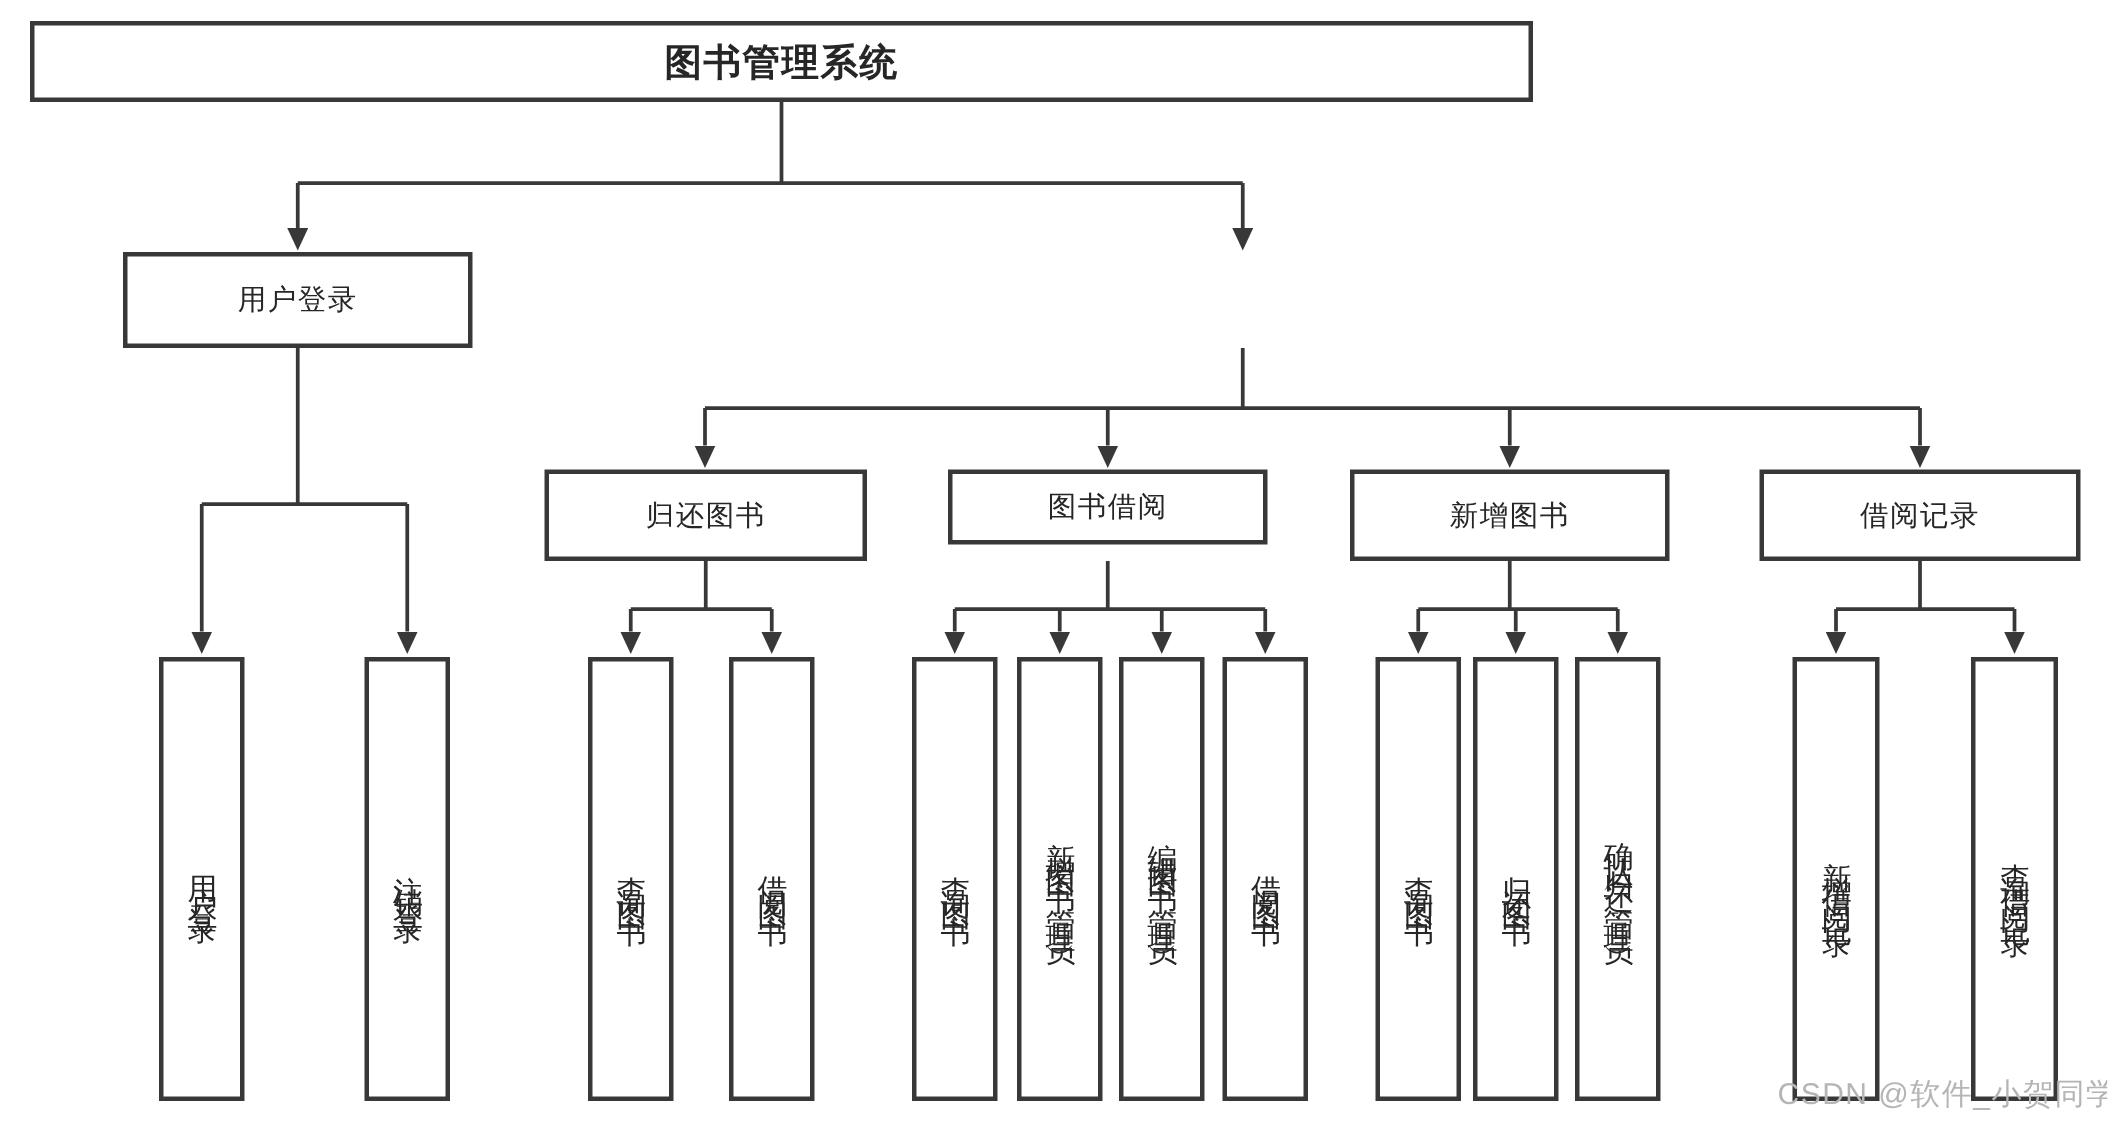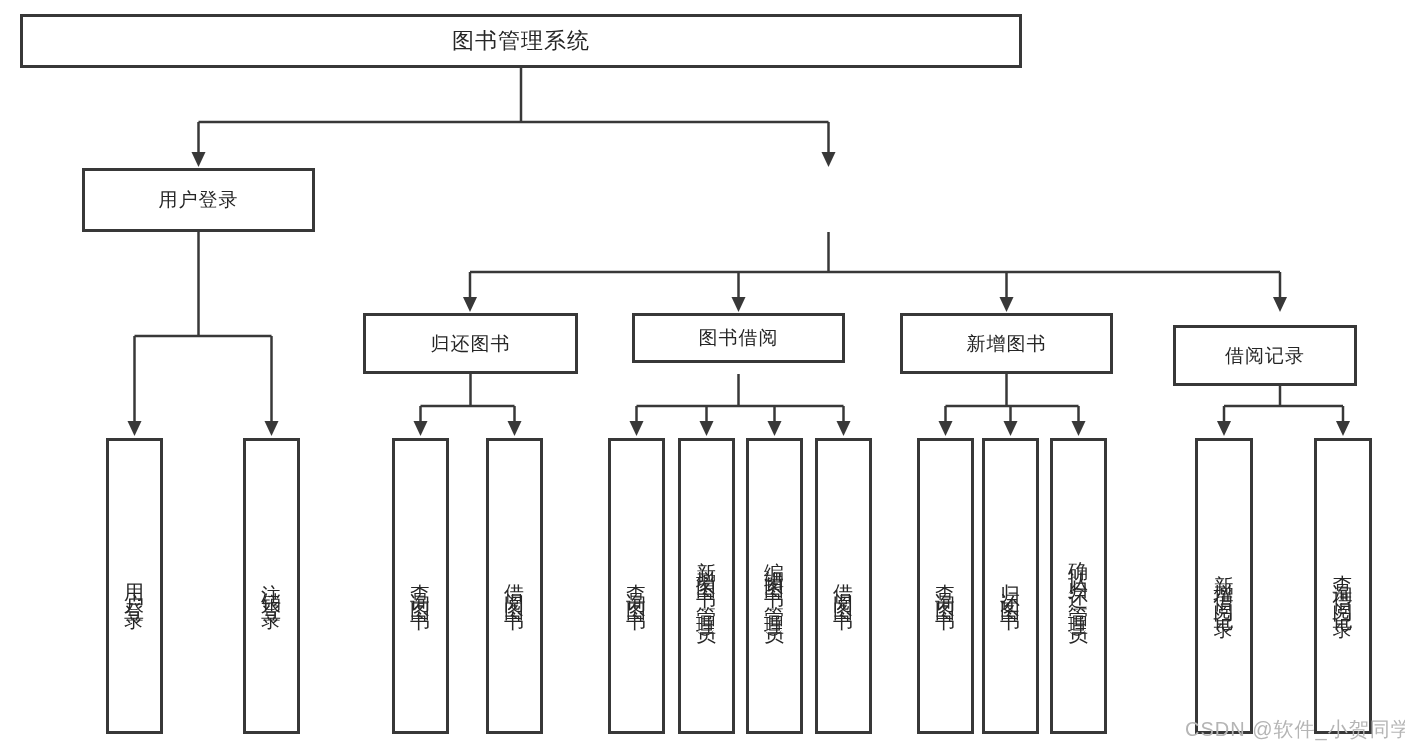--- a/index.html
+++ b/index.html
@@ -22,21 +22,21 @@
     box-sizing: border-box;
     border: 3px solid #383838;
     background: #ffffff;
     display: flex;
     align-items: center;
     justify-content: center;
     color: #262626;
     z-index: 2;
   }
   .hbox { font-size: 19px; letter-spacing: 1px; }
-  .root-box { font-size: 22px; }
+  .root-box { font-size: 25px; font-weight: bold; }
   .vbox {
     width: 57px;
     height: 296px;
     font-size: 20px;
   }
   .vtext {
     writing-mode: vertical-rl;
     text-orientation: mixed;
     letter-spacing: 9px;
     line-height: 1;
@@ -118,21 +118,21 @@
 
   <div class="node hbox" style="left:363px;top:313px;width:215px;height:61px">
     <span>归还图书</span>
   </div>
   <div class="node hbox" style="left:632px;top:313px;width:213px;height:50px">
     <span>图书借阅</span>
   </div>
   <div class="node hbox" style="left:900px;top:313px;width:213px;height:61px">
     <span>新增图书</span>
   </div>
-  <div class="node hbox" style="left:1173px;top:325px;width:184px;height:61px">
+  <div class="node hbox" style="left:1173px;top:313px;width:214px;height:61px">
     <span>借阅记录</span>
   </div>
 
   <div class="node vbox" style="left:106px;top:438px">
     <span class="vtext">用户登录</span>
   </div>
   <div class="node vbox" style="left:243px;top:438px">
     <span class="vtext">注销登录</span>
   </div>
 

